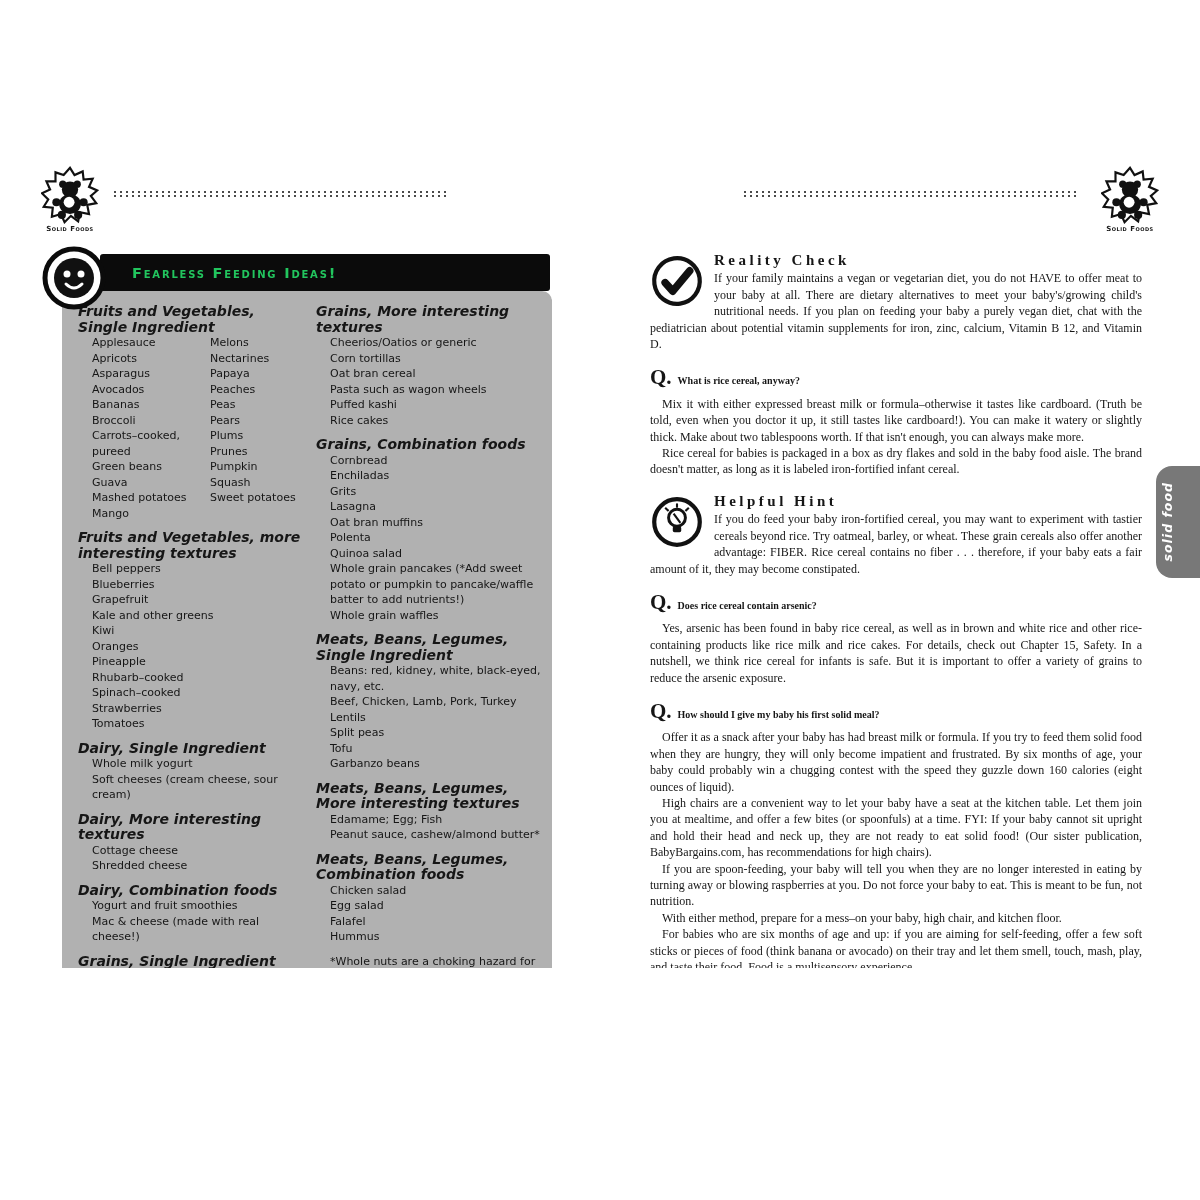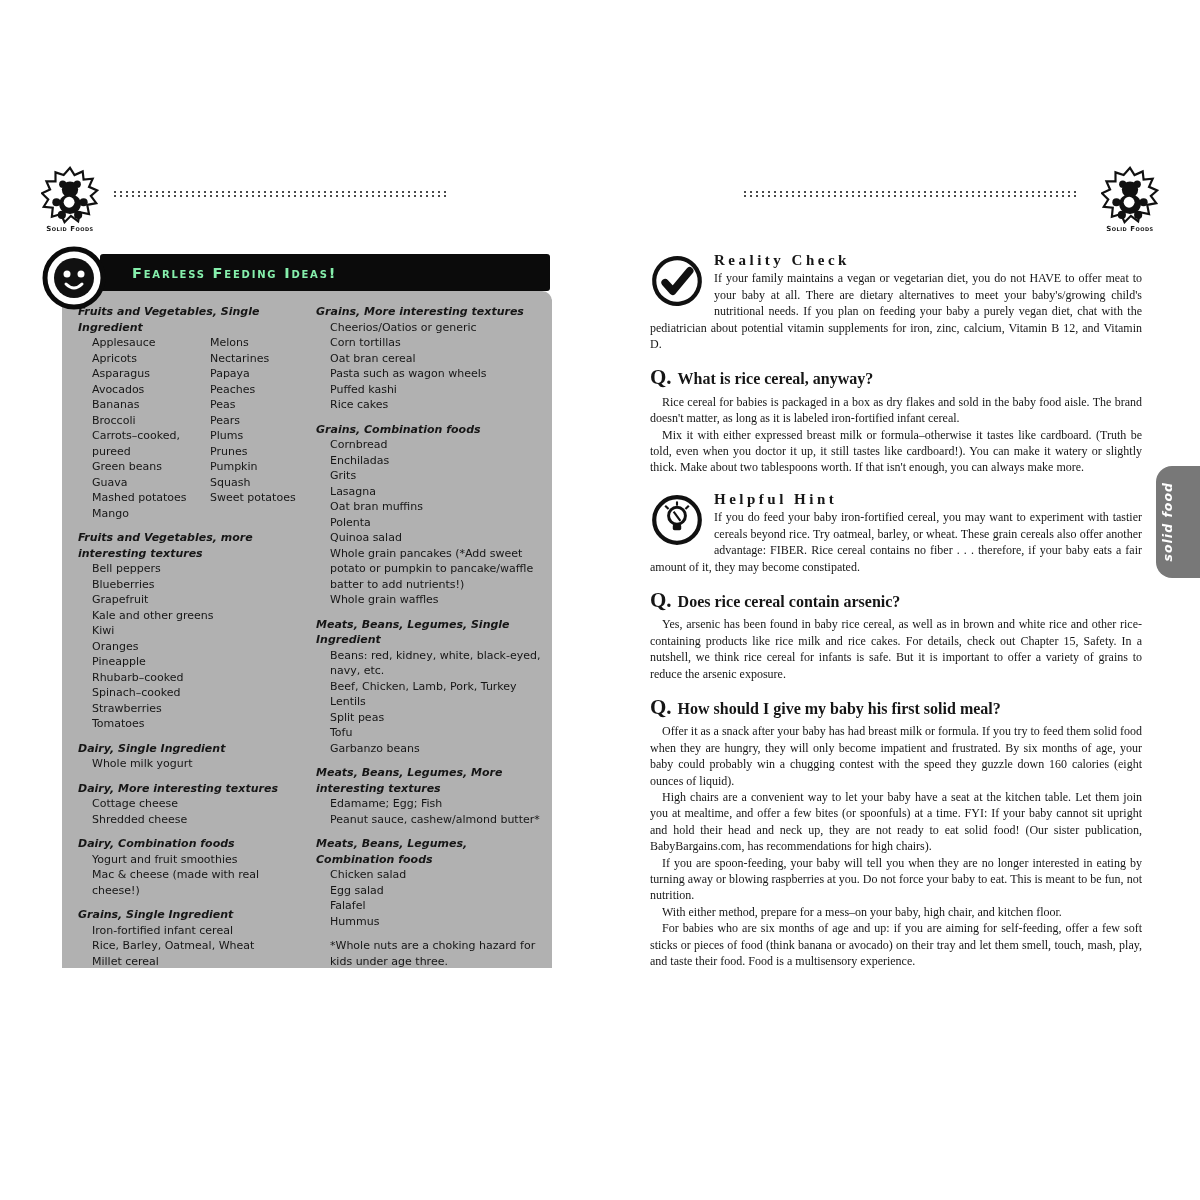--- a/index.html
+++ b/index.html
@@ -21,36 +21,36 @@
     letter-spacing:0.5px; margin-top:1px;
   }
   
   .hdr-dots-left { position:absolute; left:112px; top:190px; width:336px; }
   .hdr-dots-right { position:absolute; left:742px; top:190px; width:336px; }
   .banner {
     position:absolute; left:100px; top:254px; width:450px; height:37px;
     background:#0b0b0b; border-radius:3px; display:flex; align-items:center;
   }
   .banner-label {
-    color:#86efac; font-weight:bold; font-size:14.5px; letter-spacing:1.8px;
+    color:#22c55e; font-weight:bold; font-size:14.5px; letter-spacing:1.8px;
     font-variant:small-caps; padding-left:32px;
   }
   .feeding-circle {
     position:absolute; left:42px; top:246px; width:64px; height:64px;
   }
   .gray-box {
     position:absolute; left:62px; top:291px; width:490px; height:718px;
     background:#b1b1b1; border-radius:10px 10px 24px 24px;
     box-shadow:0 2px 0 #4d4d4d;
   }
   .food-col { position:absolute; font-size:11px; line-height:15.5px; }
   .food-col-1 { left:16px; top:13px; width:230px; }
   .food-col-2 { left:254px; top:13px; width:228px; }
   .food-section { margin-bottom:9px; }
-  .food-heading { font-weight:bold; font-style:italic; font-size:11px; }
+  .food-heading { font-weight:bold; font-style:italic; font-size:14px; }
   .food-item { padding-left:14px; }
   .pair-row { display:grid; grid-template-columns:118px 1fr; }
   .pair-row span { padding-left:14px; }
   .footnote { padding-left:14px; margin-top:4px; font-size:11px; line-height:15.5px; }
   .page-footer {
     position:absolute; top:1028px; display:flex; align-items:center; font-size:11.5px;
   }
   .footer-left { left:60px; width:492px;justify-content:center; }
   .footer-right { left:618px; width:490px;text-align:right; }
   .footer-page { font-weight:bold; font-size:13.5px; }
@@ -69,21 +69,21 @@
   .block-icon { float:left; width:54px; height:54px; margin:2px 10px 2px 0; }
   .block-icon svg { width:54px; height:54px; display:block; }
   .block-title {
     font-weight:bold; font-size:15px; letter-spacing:3.5px; margin-bottom:2px;
     padding-left:10px;
   }
   .icon-block .body-p { text-indent:0; }
   .q-block { margin-top:15px; }
   .q-head { display:flex; align-items:baseline; margin-bottom:6px; text-align:left; }
   .q-big { font-weight:bold; font-size:21px; line-height:20px; }
-  .q-text { font-weight:bold; font-size:16px; margin-left:6px; }
+  .q-text { font-weight:bold; font-size:10px; margin-left:6px; }
   .body-p { text-indent:12px; }
   .edge-tab {
     position:absolute; left:1156px; top:466px; width:44px; height:112px;
     background:#787878; border-radius:16px 0 0 16px;
     display:flex; align-items:center; justify-content:flex-start;
   }
   .edge-tab-label {
     writing-mode:vertical-rl; transform:rotate(180deg);
     color:#ffffff; font-style:italic; font-weight:bold; font-size:12.5px;
     letter-spacing:1px; margin-left:4px;
@@ -178,20 +178,21 @@
           <div class="food-item">Oranges</div>
           <div class="food-item">Pineapple</div>
           <div class="food-item">Rhubarb–cooked</div>
           <div class="food-item">Spinach–cooked</div>
           <div class="food-item">Strawberries</div>
           <div class="food-item">Tomatoes</div>
         </div>
         <div class="food-section">
           <div class="food-heading">Dairy, Single Ingredient</div>
           <div class="food-item">Whole milk yogurt</div>
+          <div class="food-item">Soft cheeses (cream cheese, sour cream)</div>
         </div>
         <div class="food-section">
           <div class="food-heading">Dairy, More interesting textures</div>
           <div class="food-item">Cottage cheese</div>
           <div class="food-item">Shredded cheese</div>
         </div>
         <div class="food-section">
           <div class="food-heading">Dairy, Combination foods</div>
           <div class="food-item">Yogurt and fruit smoothies</div>
           <div class="food-item">Mac &amp; cheese (made with real cheese!)</div>
@@ -305,22 +306,22 @@
       <div class="block-title">Reality Check</div>
       <p class="body-p">If your family maintains a vegan or vegetarian diet, you do not HAVE to offer meat to your baby at all. There are dietary alternatives to meet your baby's/growing child's nutritional needs. If you plan on feeding your baby a purely vegan diet, chat with the pediatrician about potential vitamin supplements for iron, zinc, calcium, Vitamin B 12, and Vitamin D.</p>
     </div>
 
     <div class="q-block">
       <div class="q-head">
         <span class="q-big">Q.</span>
         <span class="q-text">What is rice cereal, anyway?</span>
       </div>
       <div>
+          <p class="body-p">Mix it with either expressed breast milk or formula–otherwise it tastes like cardboard. (Truth be told, even when you doctor it up, it still tastes like cardboard!). You can make it watery or slightly thick. Make about two tablespoons worth. If that isn't enough, you can always make more.</p>
           <p class="body-p">Rice cereal for babies is packaged in a box as dry flakes and sold in the baby food aisle. The brand doesn't matter, as long as it is labeled iron-fortified infant cereal.</p>
-          <p class="body-p">Mix it with either expressed breast milk or formula–otherwise it tastes like cardboard. (Truth be told, even when you doctor it up, it still tastes like cardboard!). You can make it watery or slightly thick. Make about two tablespoons worth. If that isn't enough, you can always make more.</p>
         </div>
     </div>
 
     <div class="q-block icon-block clearfix">
       <span class="block-icon">
         <svg viewBox="0 0 64 64">
           <circle cx="32" cy="32" r="27" fill="#ffffff" stroke="#111111" stroke-width="5"></circle>
           <circle cx="32" cy="27" r="10" fill="#ffffff" stroke="#111111" stroke-width="3.5"></circle>
           <rect x="27" y="37" width="10" height="7" rx="2" fill="#111111"></rect>
           <line x1="32" y1="10" x2="32" y2="15" stroke="#111111" stroke-width="2.5"></line>

